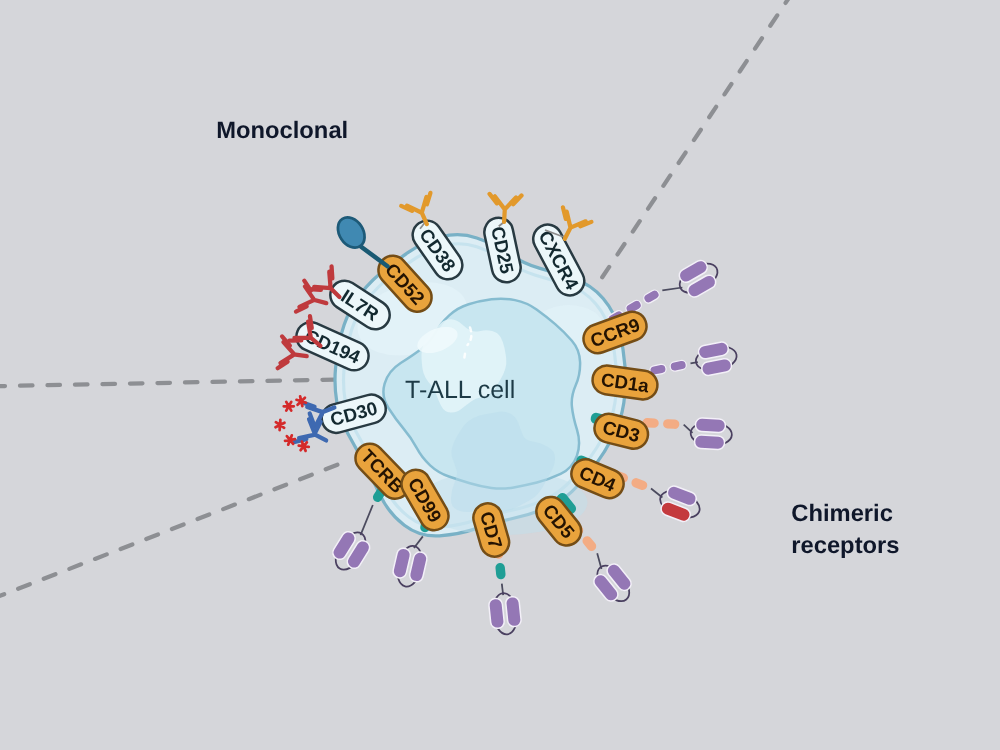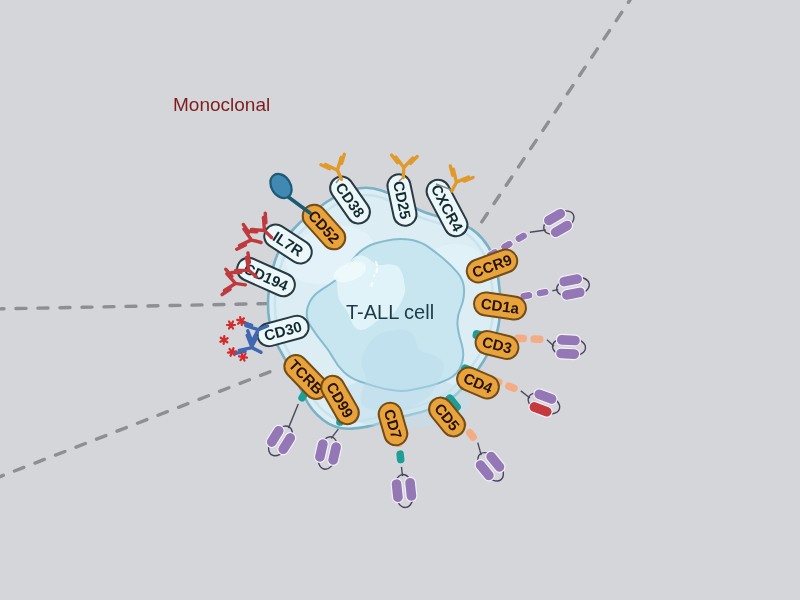--- a/index.html
+++ b/index.html
@@ -1,20 +1,20 @@
 <!DOCTYPE html>
 <html><head>
 <meta charset="utf-8">
 <style>
   html,body{margin:0;padding:0;background:#d5d6da;}
   .stage{position:relative;width:800px;height:600px;background:#d5d6da;overflow:hidden;
          font-family:"Liberation Sans",sans-serif;}
   svg{position:absolute;left:0;top:0;}
-  .side-label{position:absolute;font-size:19px;line-height:25px;font-weight:400;color:#7f1d1d;}
-  .cell-label{position:absolute;left:324px;top:301px;width:132px;text-align:center;
+  .side-label{position:absolute;font-size:19px;line-height:25px;font-weight:700;color:#0f172a;}
+  .cell-label{position:absolute;left:324px;top:301px;width:132px;text-align:left;
               font-size:20px;color:#1d3a46;font-weight:500;}
 </style>
 </head>
 <body>
 
 <div class="stage">
   <svg id="diagram" width="800" height="600" viewBox="0 0 800 600">
       <line x1="634" y1="-6" x2="477" y2="229" stroke="#8d8f93" stroke-width="3.4" stroke-dasharray="10 12" stroke-linecap="round"></line>
       <line x1="-6" y1="309" x2="300" y2="303" stroke="#8d8f93" stroke-width="3.4" stroke-dasharray="10 12" stroke-linecap="round"></line>
       <line x1="-6" y1="479" x2="272" y2="371" stroke="#8d8f93" stroke-width="3.4" stroke-dasharray="10 12" stroke-linecap="round"></line>
@@ -228,16 +228,18 @@
     </svg>
 
   <div class="side-label" style="left:173px;top:92px">
     <div>Monoclonal</div>
   </div>
 
   <div class="side-label" style="left:28px;top:345px">
   </div>
 
   <div class="side-label" style="left:633px;top:399px">
+    <div>Chimeric</div>
+    <div>receptors</div>
   </div>
 
   <div class="cell-label">T-ALL cell</div>
 </div>
 
 </body></html>

